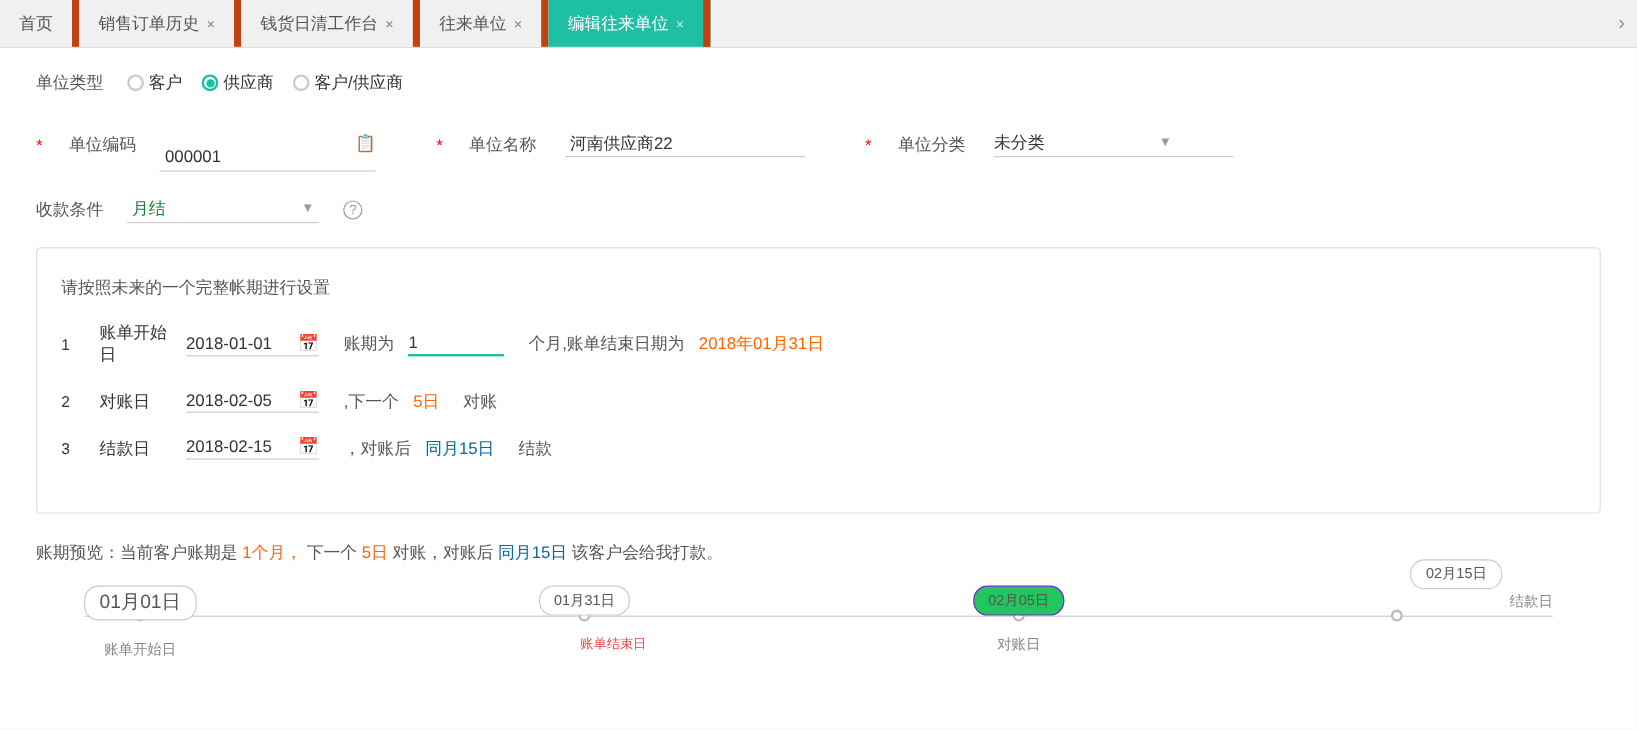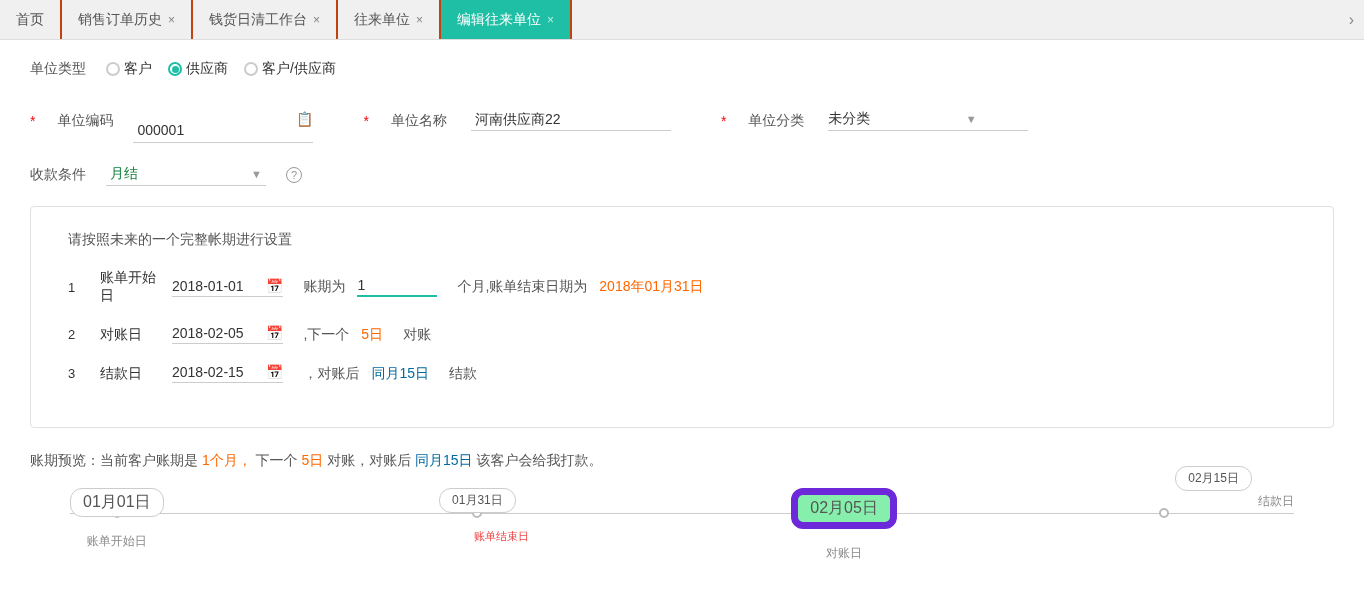--- a/index.html
+++ b/index.html
@@ -13,21 +13,21 @@
       border-bottom: 1px solid #ddd;
       height: 40px;
     }
     .tab {
       display: flex;
       align-items: center;
       padding: 0 16px;
       cursor: pointer;
       white-space: nowrap;
       color: #555;
-      border-right: 2px solid #c2410c;
+      border-right: 6px solid #c2410c;
       gap: 6px;
       font-size: 13px;
       background: #f0f0f0;
     }
     .tab.active {
       background: #1ebfa5;
       color: #fff;
     }
     .tab .close-icon {
       font-size: 12px;
@@ -159,21 +159,21 @@
       width: 200px;
     }
     .category-select span {
       flex: 1;
     }
 
     
     .period-box {
       border: 1px solid #e0e0e0;
       border-radius: 4px;
-      padding: 24px 37px;
+      padding: 24px 20px;
       margin-bottom: 20px;
     }
     .period-title {
       color: #555;
       margin-bottom: 20px;
       font-size: 14px;
     }
     .period-row {
       display: flex;
       align-items: center;
@@ -367,21 +367,21 @@
       </div>
 
       <div style="display:flex;flex-direction:column;align-items:center;gap:6px;z-index:1;">
         <div style="width:10px;height:10px;border-radius:50%;border:2px solid #bbb;background:#fff;margin-top:15px;"></div>
         <div style="border:1px solid #ccc;border-radius:12px;padding:3px 12px;font-size:12px;color:#555;background:#fff;margin-top:-18px;position:relative;top:-18px;">01月31日</div>
         <div style="font-size:11px;color:#ef4444;margin-top:-8px;margin-left:48px;">账单结束日</div>
       </div>
 
       <div style="display:flex;flex-direction:column;align-items:center;gap:6px;z-index:1;">
         <div style="width:10px;height:10px;border-radius:50%;border:2px solid #bbb;background:#fff;margin-top:15px;"></div>
-        <div style="border:7px solid #6d28d9;border-radius:12px;padding:3px 12px;font-size:16px;color:#555;background:#86efac;margin-top:-18px;position:relative;top:-18px;">02月05日</div>
+        <div style="border:1px solid #6d28d9;border-radius:12px;padding:3px 12px;font-size:12px;color:#555;background:#22c55e;margin-top:-18px;position:relative;top:-18px;">02月05日</div>
         <div style="font-size:12px;color:#888;margin-top:-8px;">对账日</div>
       </div>
 
       <div style="display:flex;align-items:center;gap:6px;z-index:1;">
         <div style="width:10px;height:10px;border-radius:50%;border:2px solid #bbb;background:#fff;margin-top:15px;"></div>
         <div style="border:1px solid #ccc;border-radius:12px;padding:3px 12px;font-size:12px;color:#555;background:#fff;margin-top:-18px;position:relative;top:-18px;">02月15日</div>
         <div style="font-size:12px;color:#888;margin-top:-8px;">结款日</div>
       </div>
     </div>
   </div>

